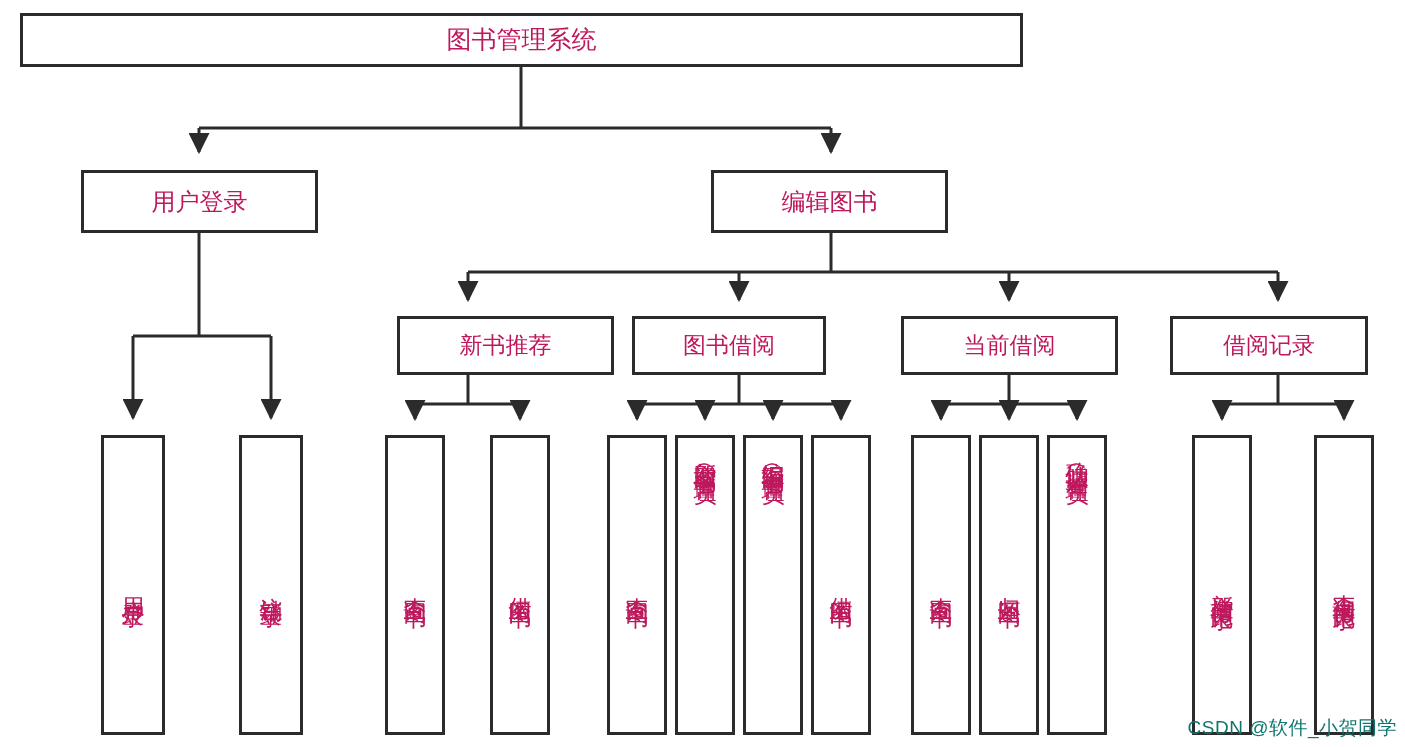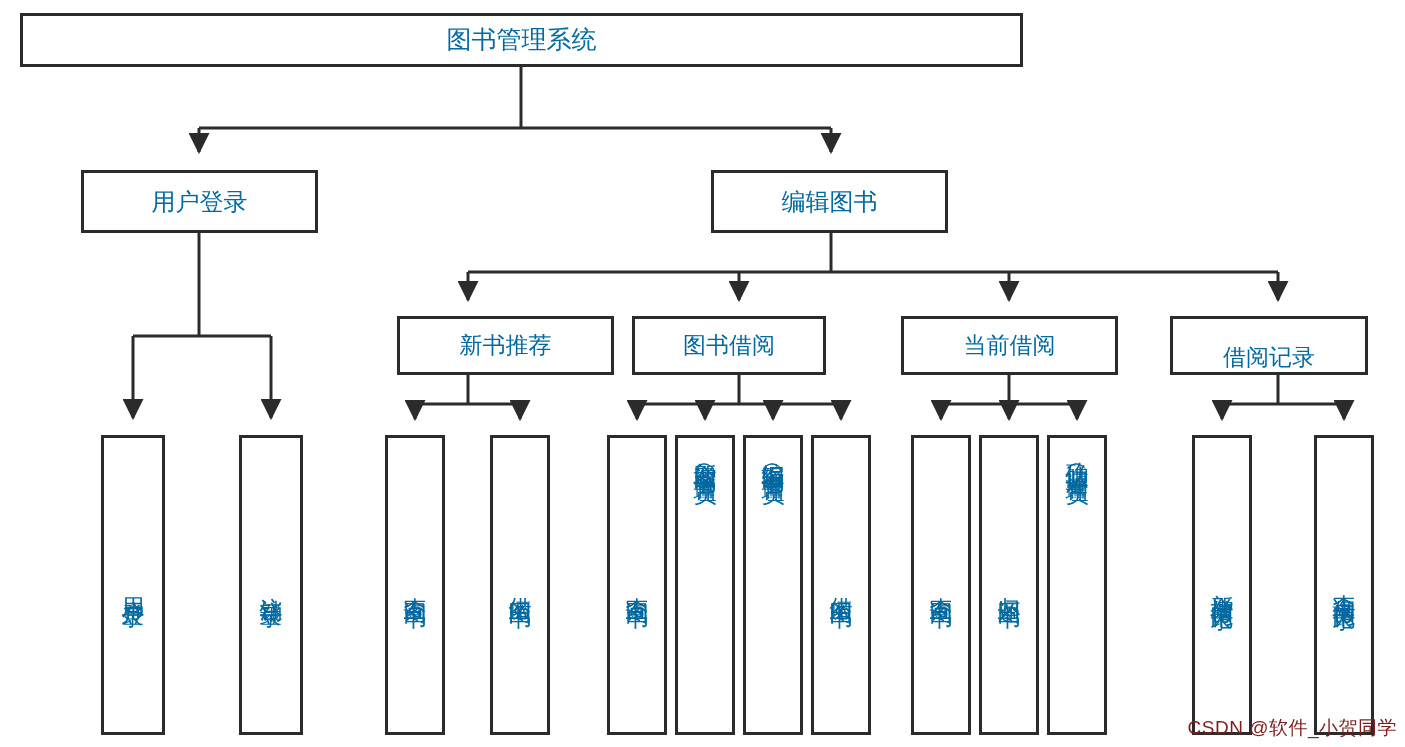--- a/index.html
+++ b/index.html
@@ -26,21 +26,21 @@
     pointer-events: none;
   }
   .node {
     position: absolute;
     box-sizing: border-box;
     border: 3px solid #2b2b2b;
     background: #ffffff;
     display: flex;
     align-items: center;
     justify-content: center;
-    color: #0369a1;
+    color: #be185d;
     line-height: 1.25;
     text-align: center;
   }
   .node.root {
     font-size: 25px;
   }
   .node.level2 {
     font-size: 24px;
   }
   .node.level3 {
@@ -57,21 +57,21 @@
     text-orientation: upright;
     letter-spacing: 3px;
     display: block;
   }
   .leaf.center-text {
     align-items: center;
     padding-top: 0;
   }
   .watermark {
     position: absolute;
-    color: #7f1d1d;
+    color: #0f766e;
     font-size: 19px;
     letter-spacing: 0.5px;
     white-space: nowrap;
     right: 8px;
     bottom: 6px;
   }
 </style>
 </head>
 <body>
 
@@ -145,21 +145,21 @@
   </div>
 
   <div class="node level3" style="left:632px; top:316px; width:194px; height:59px;justify-content:center;">
     <span>图书借阅</span>
   </div>
 
   <div class="node level3" style="left:901px; top:316px; width:217px; height:59px;">
     <span>当前借阅</span>
   </div>
 
-  <div class="node level3" style="left:1170px; top:316px; width:198px; height:59px;align-items:flex-end;">
+  <div class="node level3" style="left:1170px; top:316px; width:198px; height:59px;">
     <span>借阅记录</span>
   </div>
 
   <div class="node leaf center-text" style="left:101px; top:435px; width:64px; height:300px;">
     <span class="vtext">用户登录</span>
   </div>
 
   <div class="node leaf center-text" style="left:239px; top:435px; width:64px; height:300px;">
     <span class="vtext">注销登录</span>
   </div>

